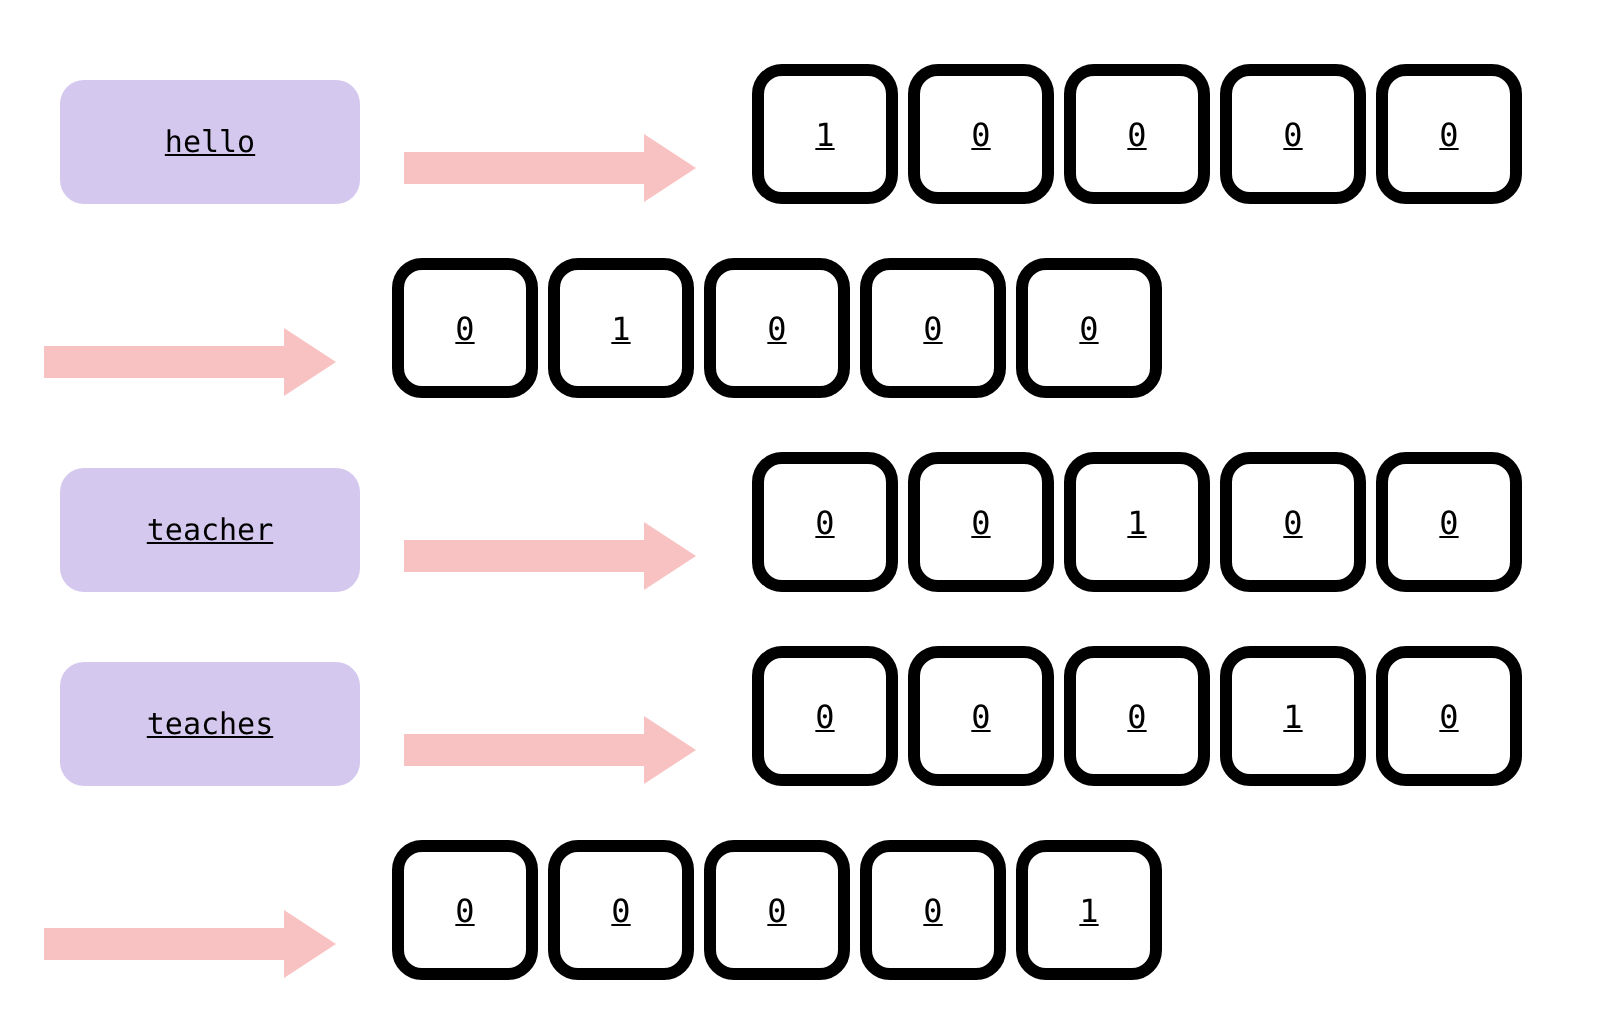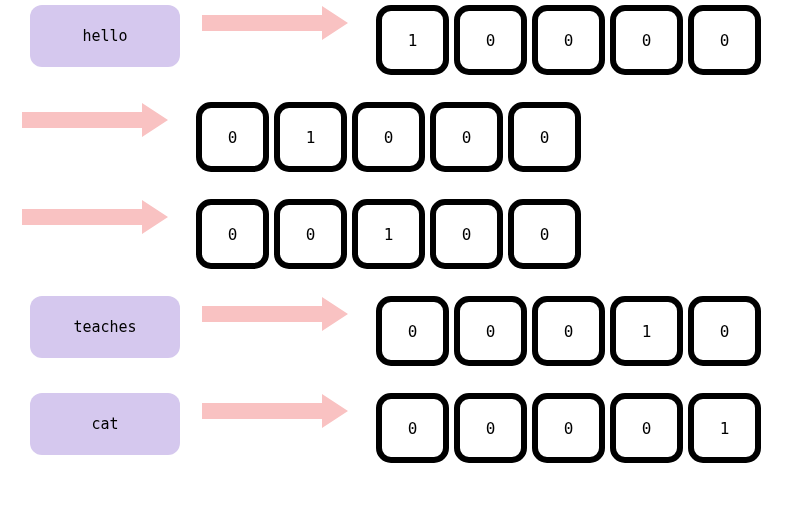--- a/index.html
+++ b/index.html
@@ -19,21 +19,22 @@
     overflow:hidden;
   }
   .canvas{
     position:relative;
     width:800px;height:508px;
     padding-top:5px;
   }
   .row{
     height:97px;
     display:flex;
-    align-items:flex-start;
+    align-items:flex-end;
+    text-decoration:underline;
   }
   .word-box{
     margin-left:30px;
     width:150px;
     height:62px;
     background:var(--word-box-bg);
     border-radius:12px;
     display:flex;
     align-items:center;
     justify-content:center;
@@ -121,20 +122,23 @@
       <div class="cell">
           <span>0</span>
         </div>
       <div class="cell">
           <span>0</span>
         </div>
     </div>
   </div>
 
   <div class="row">
+    <div class="word-box">
+      <span class="word">teacher</span>
+    </div>
     <svg class="arrow" viewBox="0 0 146 36" preserveAspectRatio="none">
       <polygon points="0,10 120,10 120,1 146,18 120,35 120,26 0,26"></polygon>
     </svg>
     <div class="vector">
       <div class="cell">
           <span>0</span>
         </div>
       <div class="cell">
           <span>0</span>
         </div>
@@ -170,23 +174,20 @@
       <div class="cell">
           <span>1</span>
         </div>
       <div class="cell">
           <span>0</span>
         </div>
     </div>
   </div>
 
   <div class="row">
-    <div class="word-box">
-      <span class="word">cat</span>
-    </div>
     <svg class="arrow" viewBox="0 0 146 36" preserveAspectRatio="none">
       <polygon points="0,10 120,10 120,1 146,18 120,35 120,26 0,26"></polygon>
     </svg>
     <div class="vector">
       <div class="cell">
           <span>0</span>
         </div>
       <div class="cell">
           <span>0</span>
         </div>

